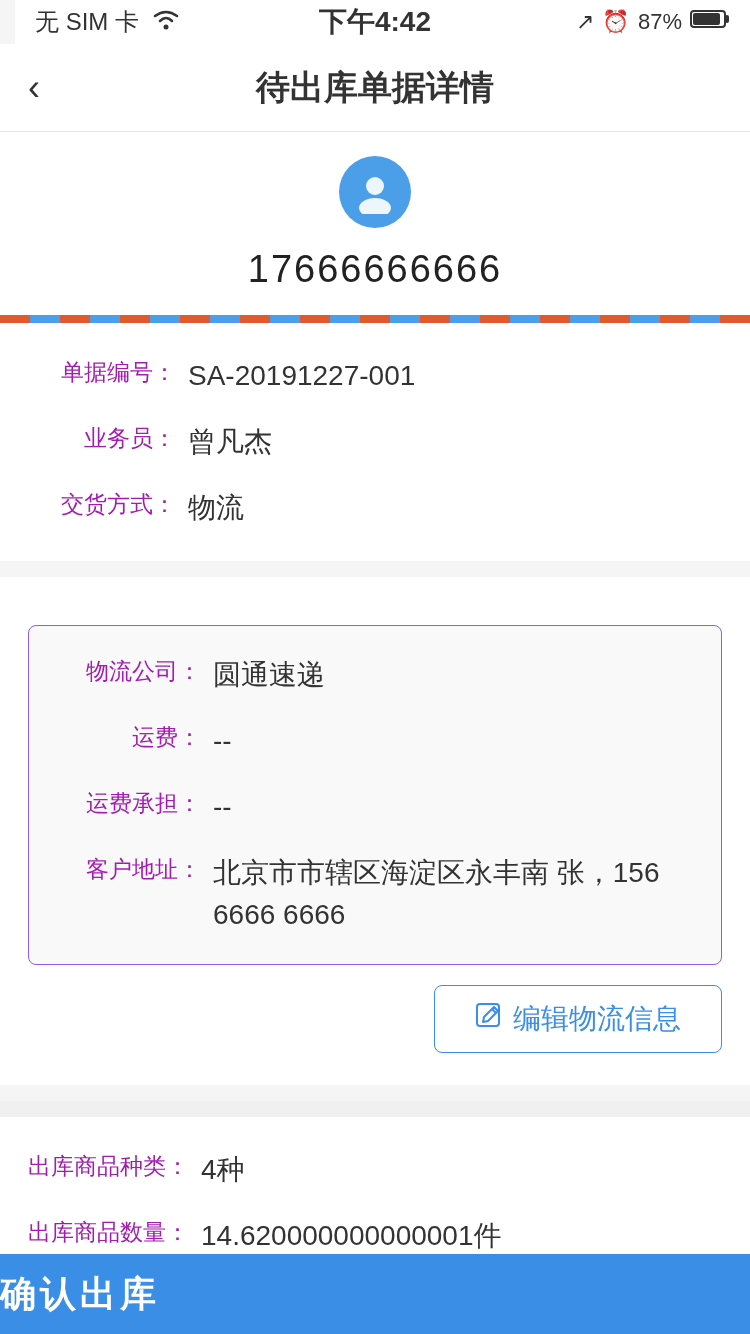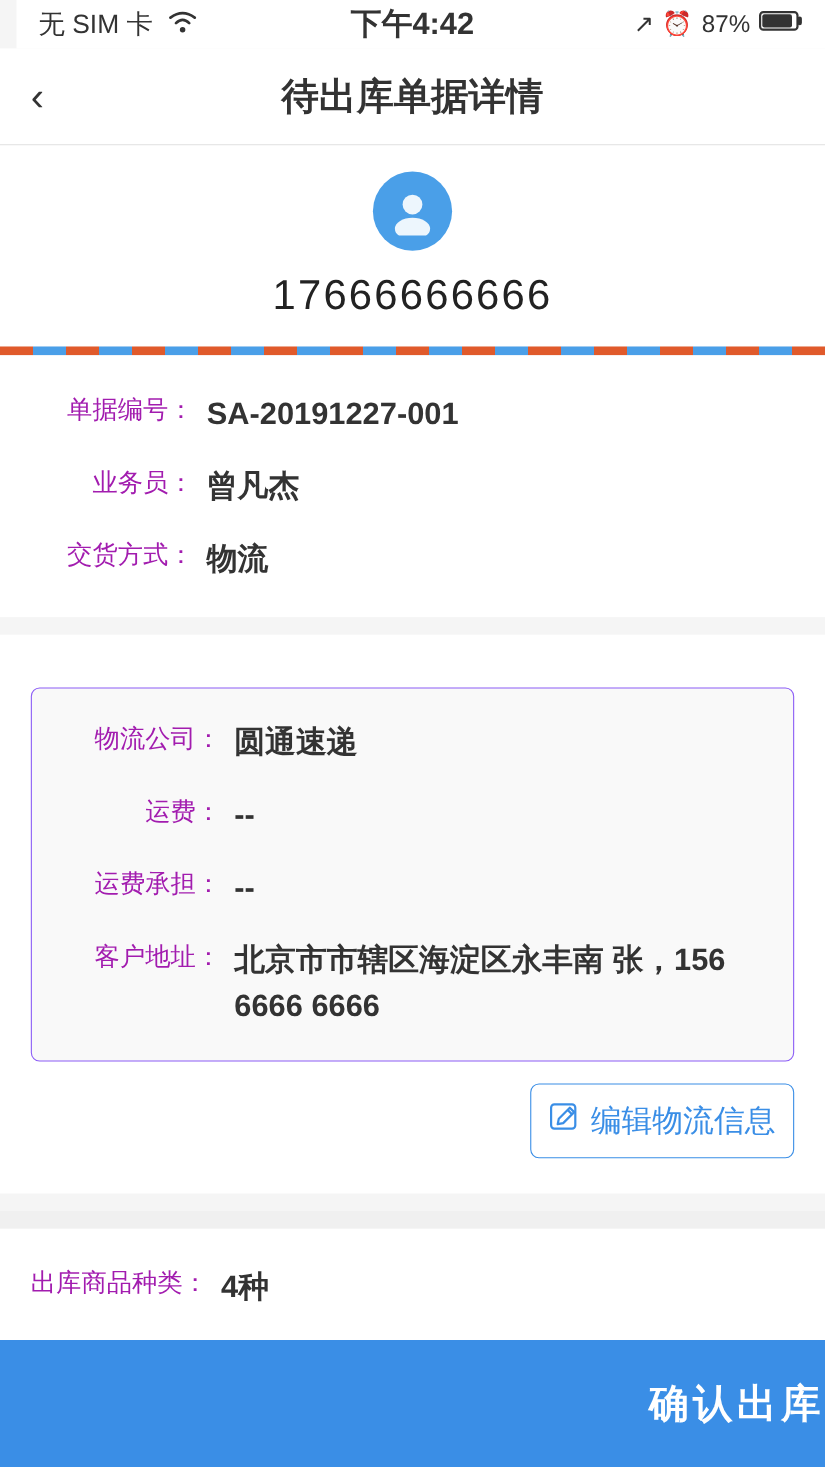--- a/index.html
+++ b/index.html
@@ -129,21 +129,20 @@
       min-width: 160px;
       text-align: right;
       flex-shrink: 0;
       font-size: 23px;
       padding-right: 12px;
     }
     .field-value {
       color: #333;
       font-size: 28px;
       flex: 1;
-      font-weight: bold;
     }
     .field-value.blue {
       color: #3a8ee6;
     }
 
     
     .logistics-card {
       background: #f9f9f9;
       border: 1px solid #8b5cf6;
       border-radius: 8px;
@@ -167,21 +166,21 @@
       display: flex;
       align-items: center;
       justify-content: flex-end;
       margin-top: 20px;
     }
     .btn-outline {
       border: 1px solid #3a8ee6;
       color: #3a8ee6;
       background: #fff;
       border-radius: 8px;
-      padding: 14px 16px;
+      padding: 14px 40px;
       font-size: 28px;
       display: flex;
       align-items: center;
       gap: 10px;
       cursor: pointer;
     }
     .btn-outline .btn-icon {
       font-size: 26px;
     }
 
@@ -203,25 +202,25 @@
       justify-content: flex-end;
       margin-top: 20px;
     }
 
     
     .bottom-bar {
       position: fixed;
       bottom: 0;
       left: 0;
       width: 750px;
-      height: 116px;
+      height: 80px;
       background: #3a8ee6;
       display: flex;
       align-items: center;
-      justify-content: flex-end;
+      justify-content: flex-start;
       cursor: pointer;
     }
     .confirm-btn-text {
       color: #fff;
       font-size: 36px;
       font-weight: 600;
       letter-spacing: 4px;
     }
   </style>
 </head>

